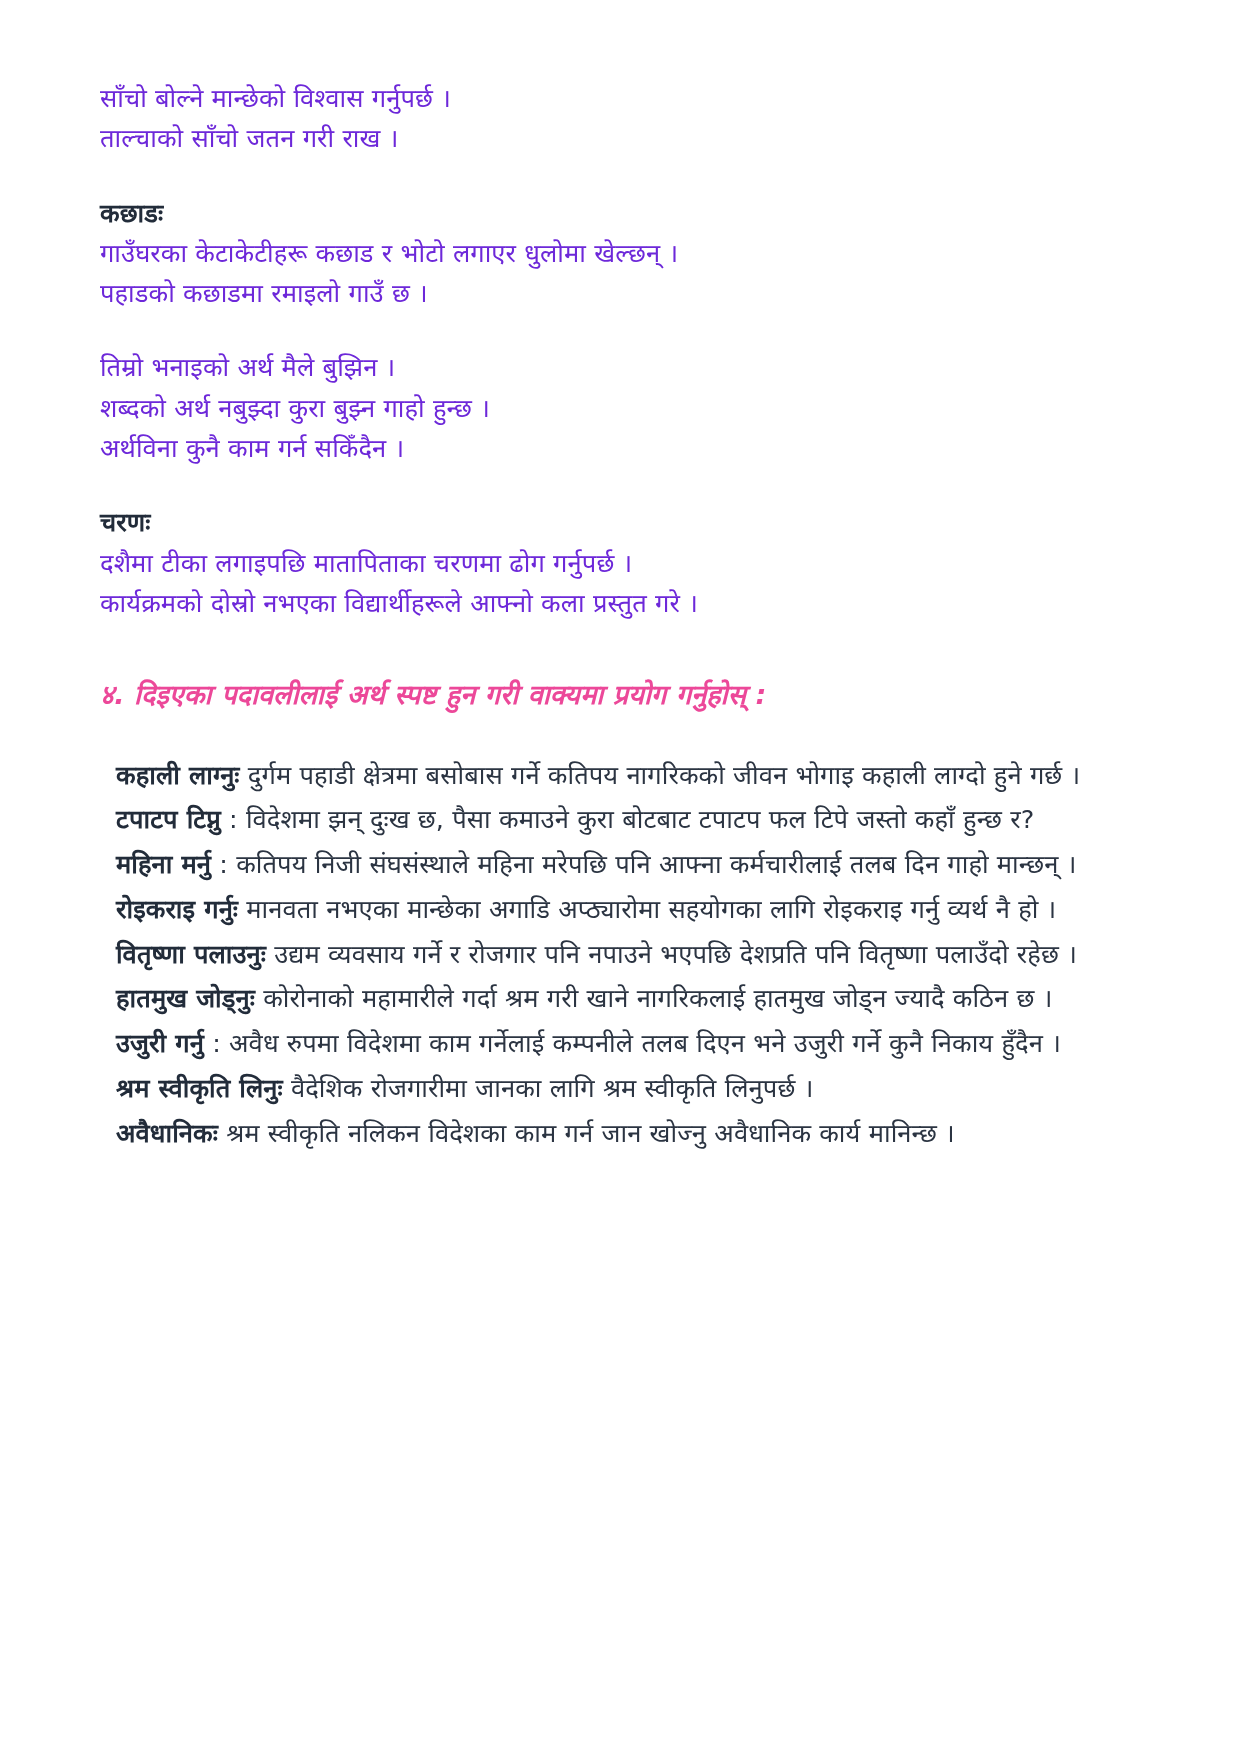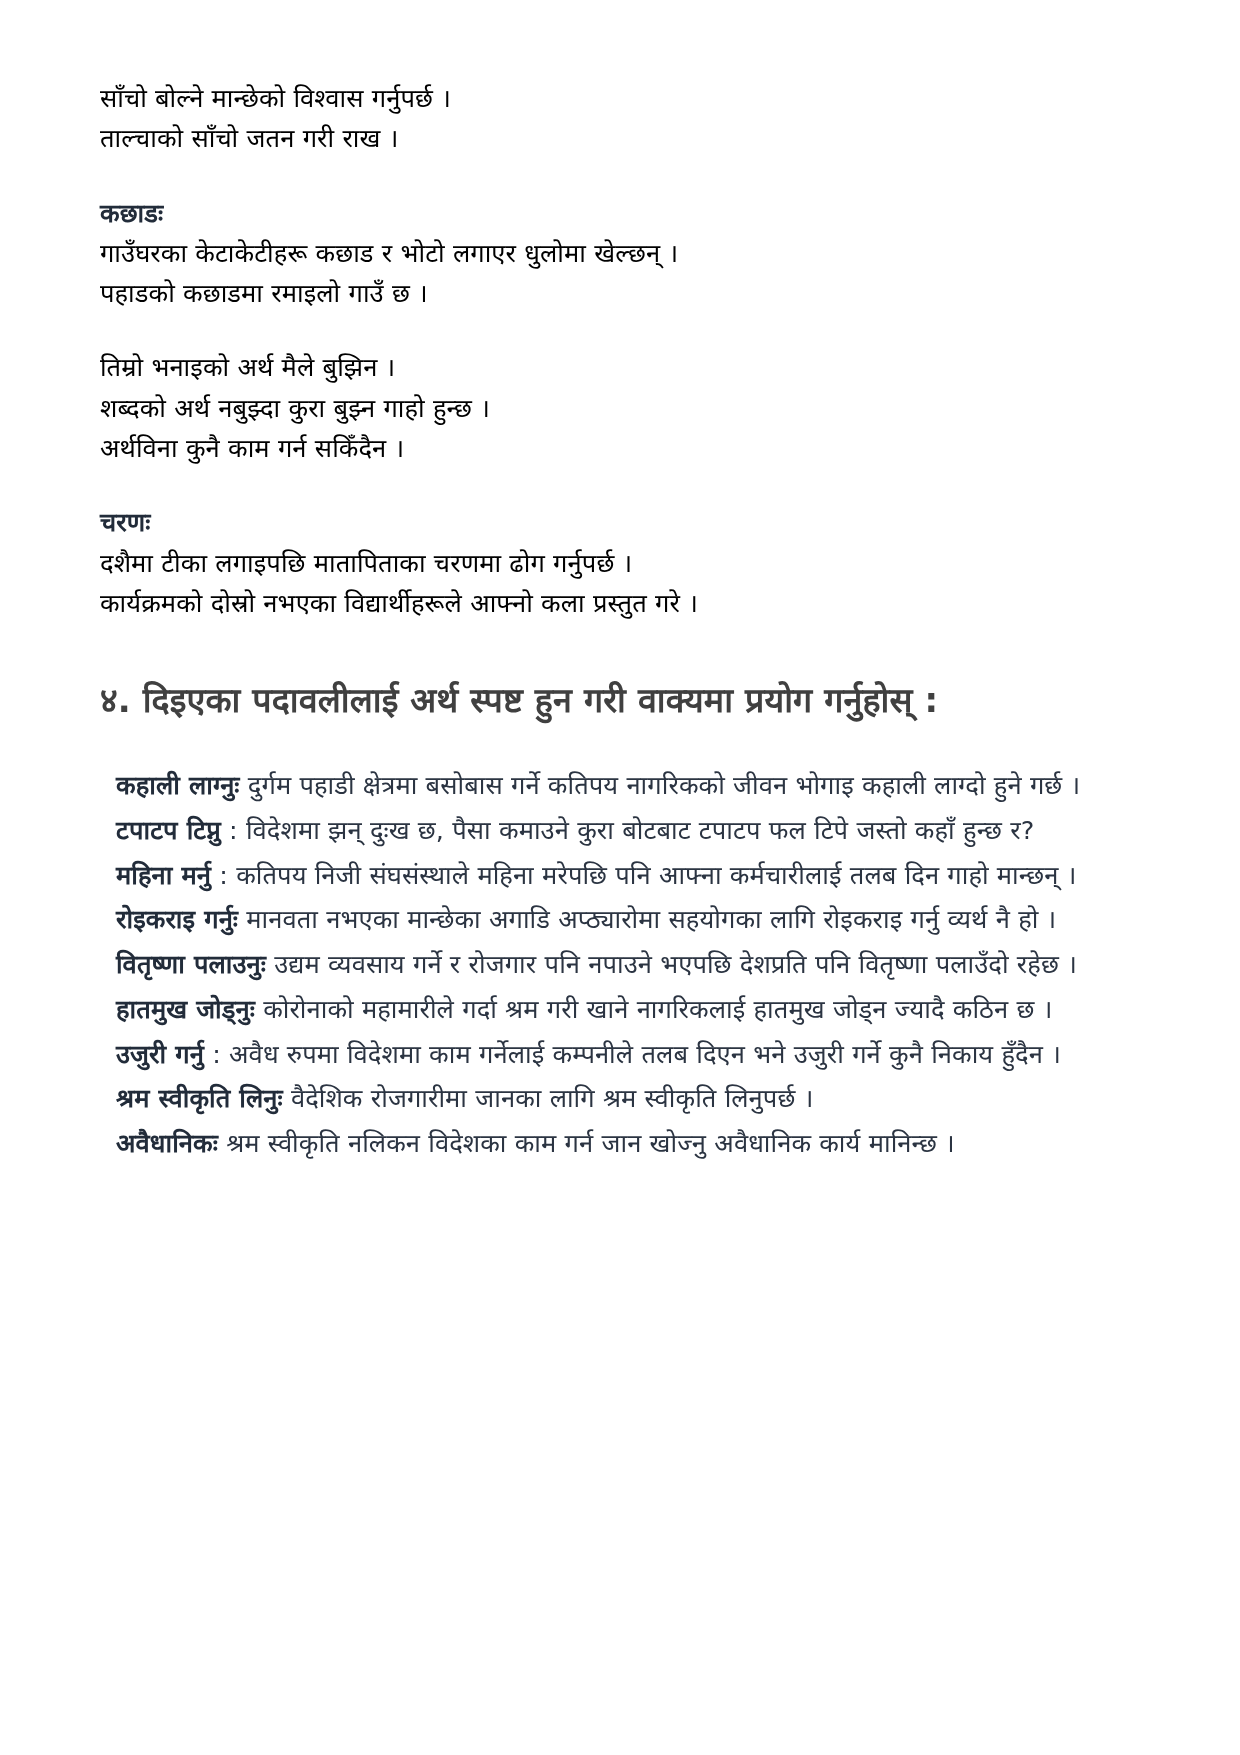--- a/index.html
+++ b/index.html
@@ -36,28 +36,29 @@
     padding: 0;
     font-size: 25.5px;
     line-height: 1.58;
     color: #222c3a;
   }
   .entry-line {
     margin: 0;
     padding: 0;
     font-size: 25.5px;
     line-height: 1.58;
-    color: #000000;
+    color: #6d28d9;
   }
   .section-heading {
     font-weight: bold;
-    font-size: 34px;
+    font-size: 27px;
     line-height: 1.5;
-    color: #404040;
+    color: #ec4899;
     margin: 52px 0 40px 0;
+    font-style: italic;
   }
   .usage-list {
     margin: 16px;
     padding: 0;
   }
   .usage-item {
     margin: 0 0 5px 0;
     font-size: 25.5px;
     line-height: 1.56;
     color: #2b3442;

